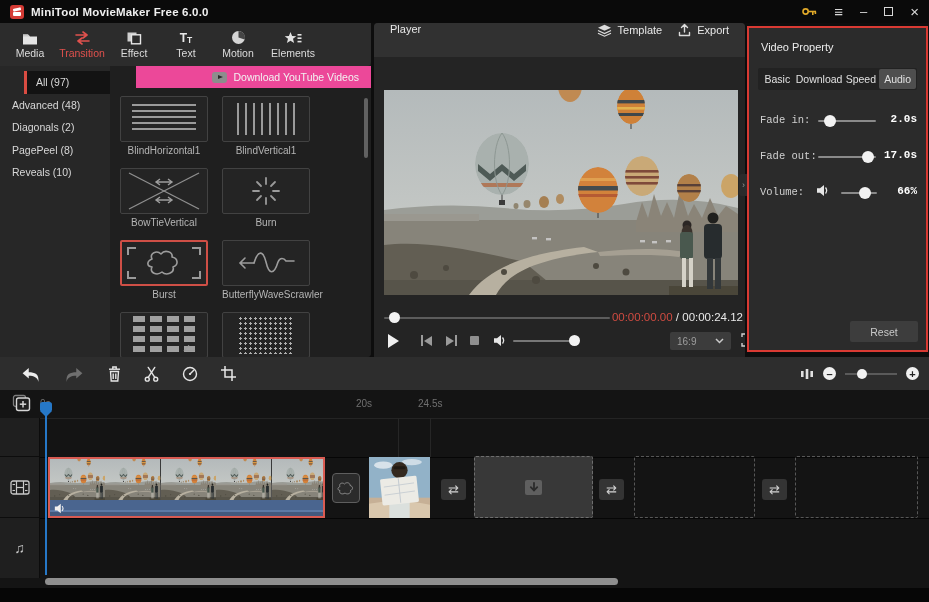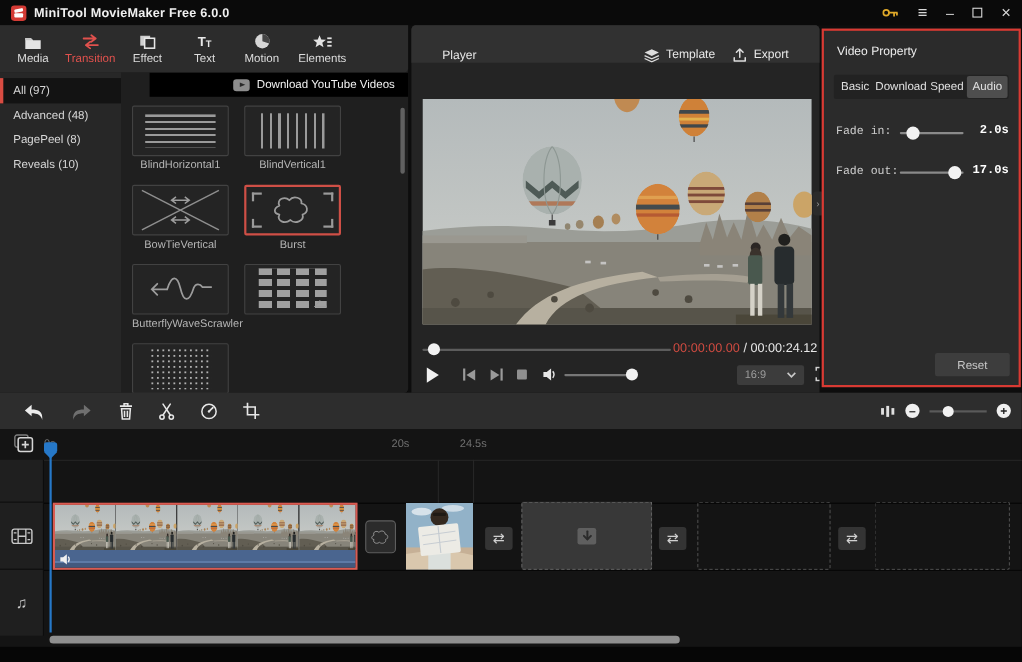--- a/index.html
+++ b/index.html
@@ -24,23 +24,23 @@
   .ribbon { height:43px; background:#2c2c2c; border-radius:0 0 4px 0; display:flex; align-items:center; padding:0 4px; }
   .rtab { width:52px; display:flex; flex-direction:column; align-items:center; justify-content:center; gap:2px;
           font-size:10.5px; color:#dcdcdc; height:100%; }
   .rtab.active { color:#e0514d; }
   .rtab .ric { height:15px; display:flex; align-items:flex-end; }
   .ttext { font-weight:bold; font-size:12px; color:#e8e8e8; }
   .ttext small { font-size:8.5px; }
   .lbody { display:flex; height:291px; }
   .cats { width:110px; background:#272727; padding-top:5px; }
   .cat { height:22.5px; line-height:22.5px; padding-left:12px; font-size:10.5px; color:#d8d8d8; white-space:nowrap; }
-  .cat.active { background:#131313; border-left:3px solid #d94c42; padding-left:9px; }
+  .cat.active { background:#131313; border-left:3px solid #d94c42; padding-left:9px;margin-left:24px; }
   .list { flex:1; position:relative; background:#1f1f1f; overflow:hidden; border-radius:0 0 4px 0; }
-  .dlbar { height:22px; background:#000000; display:flex; align-items:center; justify-content:flex-end;
+  .dlbar { height:22px; background:#ec4899; display:flex; align-items:center; justify-content:flex-end;
            padding-right:12px; gap:6px; font-size:10.5px; color:#f2f2f2;margin-left:26px; }
   .yt { width:15px; height:11px; background:#8d8d8d; border-radius:3px; position:relative; }
   .yt::after { content:""; position:absolute; left:5.5px; top:3px; border-left:5px solid #2a2a2a; border-top:2.8px solid transparent; border-bottom:2.8px solid transparent; }
   .grid { position:absolute; left:10px; top:30px; display:grid; grid-template-columns:88px 88px; column-gap:14px; }
   .titem { width:88px; margin-bottom:9px; }
   .thumb { height:46px; background:#242424; border:1px solid #424242; border-radius:2px;
            display:flex; align-items:center; justify-content:center; position:relative; }
   .thumb.sel { border:2px solid #cf4f46; }
   .tlabel { height:17px; line-height:17px; text-align:center; font-size:10px; color:#b5b5b5; white-space:nowrap; }
   .hlines { width:64px; height:30px; background:repeating-linear-gradient(to bottom,#9a9a9a 0 2px,transparent 2px 6px); }
@@ -53,22 +53,22 @@
   .gridsq { width:62px; height:38px;
       background-image:repeating-linear-gradient(90deg, transparent 0 12px, #242424 12px 17px),
                        repeating-linear-gradient(180deg, #a0a0a0 0 6px, transparent 6px 10px); }
   .gridsq::after { content:""; position:absolute; right:10px; bottom:6px; width:10px; height:5px;
       border-bottom:1.5px solid #9a9a9a; border-left:1.5px solid #9a9a9a; transform:skewX(-40deg); }
   .dots { width:56px; height:38px; background-image:radial-gradient(#b0b0b0 1px, transparent 1.3px); background-size:5px 5px; }
   .vscroll { position:absolute; right:3px; top:32px; width:4px; height:60px; background:#616161; border-radius:2px; }
 
   
   .player { position:absolute; left:374px; top:23px; width:371px; height:334px; background:#242424; border-radius:4px 4px 0 0; }
-  .phead { height:34px; background:#313131; border-radius:4px 4px 0 0; display:flex; align-items:flex-end;
-           padding:0 28px; font-size:11px; color:#e8e8e8; }
+  .phead { height:34px; background:#313131; border-radius:4px 4px 0 0; display:flex; align-items:flex-start;
+           padding:0 16px; font-size:11px; color:#e8e8e8; }
   .phead .hbtns { margin-left:auto; display:flex; gap:16px; }
   .hbtn { display:flex; align-items:center; gap:6px; }
   .preview { position:absolute; left:10px; top:67px; width:354px; height:205px; background:#000; }
   .preview svg { display:block; width:100%; height:100%; }
   .seekrow { position:absolute; left:10px; top:288px; width:355px; height:14px; }
   .seekline { position:absolute; left:0; top:6px; width:226px; height:2px; background:#5c5c5c; border-radius:1px; }
   .seekdot { position:absolute; left:5px; top:1px; width:11px; height:11px; background:#f2f2f2; border-radius:50%; }
   .timecode { position:absolute; right:-4px; top:0; font-size:11.5px; color:#e8e8e8; white-space:pre; }
   .tc-cur { color:#cf4b41; }
   .ctrlrow { position:absolute; left:12px; top:306px; width:355px; height:24px; }
@@ -335,20 +335,21 @@
           </svg>
         </span>
         <span>Elements</span>
       </div>
     </div>
 
     <div class="lbody">
       <div class="cats">
         <div class="cat active">All (97)</div>
         <div class="cat">Advanced (48)</div>
+        <div class="cat">Diagonals (2)</div>
         <div class="cat">PagePeel (8)</div>
         <div class="cat">Reveals (10)</div>
       </div>
 
       <div class="list">
         <div class="dlbar">
           <span class="yt"></span>
           <span>Download YouTube Videos</span>
         </div>
         <div class="grid">
@@ -369,20 +370,37 @@
               <svg width="76" height="40" viewBox="0 0 76 40">
                 <line x1="3" y1="2" x2="73" y2="38" stroke="#8f8f8f" stroke-width="1.3"></line>
                 <line x1="73" y1="2" x2="3" y2="38" stroke="#8f8f8f" stroke-width="1.3"></line>
                 <g stroke="#9d9d9d" stroke-width="1.4" fill="none">
                   <path d="M31,11 H45 M34,8 L30,11 L34,14 M42,8 L46,11 L42,14"></path>
                   <path d="M31,29 H45 M34,26 L30,29 L34,32 M42,26 L46,29 L42,32"></path>
                 </g>
               </svg>
             </div>
             <div class="tlabel">BowTieVertical</div>
+          </div>
+          <div class="titem">
+            <div class="thumb">
+              <svg width="36" height="36" viewBox="0 0 36 36">
+                <g stroke="#9a9a9a" stroke-width="1.8" stroke-linecap="round">
+                  <line x1="25" y1="18" x2="31" y2="18"></line>
+                    <line x1="23" y1="13" x2="27" y2="9"></line>
+                  <line x1="18" y1="11" x2="18" y2="5"></line>
+                    <line x1="13" y1="13" x2="9" y2="9"></line>
+                  <line x1="11" y1="18" x2="5" y2="18"></line>
+                    <line x1="13" y1="23" x2="9" y2="27"></line>
+                  <line x1="18" y1="25" x2="18" y2="31"></line>
+                    <line x1="23" y1="23" x2="27" y2="27"></line>
+                </g>
+              </svg>
+            </div>
+            <div class="tlabel">Burn</div>
           </div>
           <div class="titem">
             <div class="thumb sel">
               <span class="corner c-tl"></span>
               <span class="corner c-tr"></span>
               <span class="corner c-bl"></span>
               <span class="corner c-br"></span>
               <svg width="44" height="30">
                   <use href="#blob"></use>
                 </svg>
@@ -504,20 +522,31 @@
     </div>
 
     <div class="prow" style="top:111px">
       <span class="plabel">Fade out:</span>
       <div class="ptrack" style="left:58px;width:58px">
         <div class="phandle" style="left:44px"></div>
       </div>
       <span class="pval">17.0s</span>
     </div>
 
+    <div class="prow" style="top:147px">
+      <span class="plabel">Volume:</span>
+      <svg style="position:absolute;left:56px;top:9px" width="13" height="13" viewBox="0 0 13 13">
+        <polygon points="1,4.2 4,4.2 8,1 8,12 4,8.8 1,8.8" fill="#e6e6e6"></polygon>
+        <path d="M9.5,3.5 Q11.8,6.5 9.5,9.5" fill="none" stroke="#e6e6e6" stroke-width="1.3"></path>
+      </svg>
+      <div class="ptrack" style="left:81px;width:36px">
+        <div class="phandle" style="left:18px"></div>
+      </div>
+      <span class="pval">66%</span>
+    </div>
 
     <div class="resetbtn">Reset</div>
   </div>
 
   <div class="toolbar">
     <div class="tool-left">
       <svg width="21" height="16" viewBox="0 0 24 18">
         <path d="M10,2 L3,8 L10,14 V11 C16,11 20,13 21,18 C22,9 17,7 10,7 Z" fill="#ececec"></path>
       </svg>
       <svg width="21" height="16" viewBox="0 0 24 18" style="transform:scaleX(-1)">

